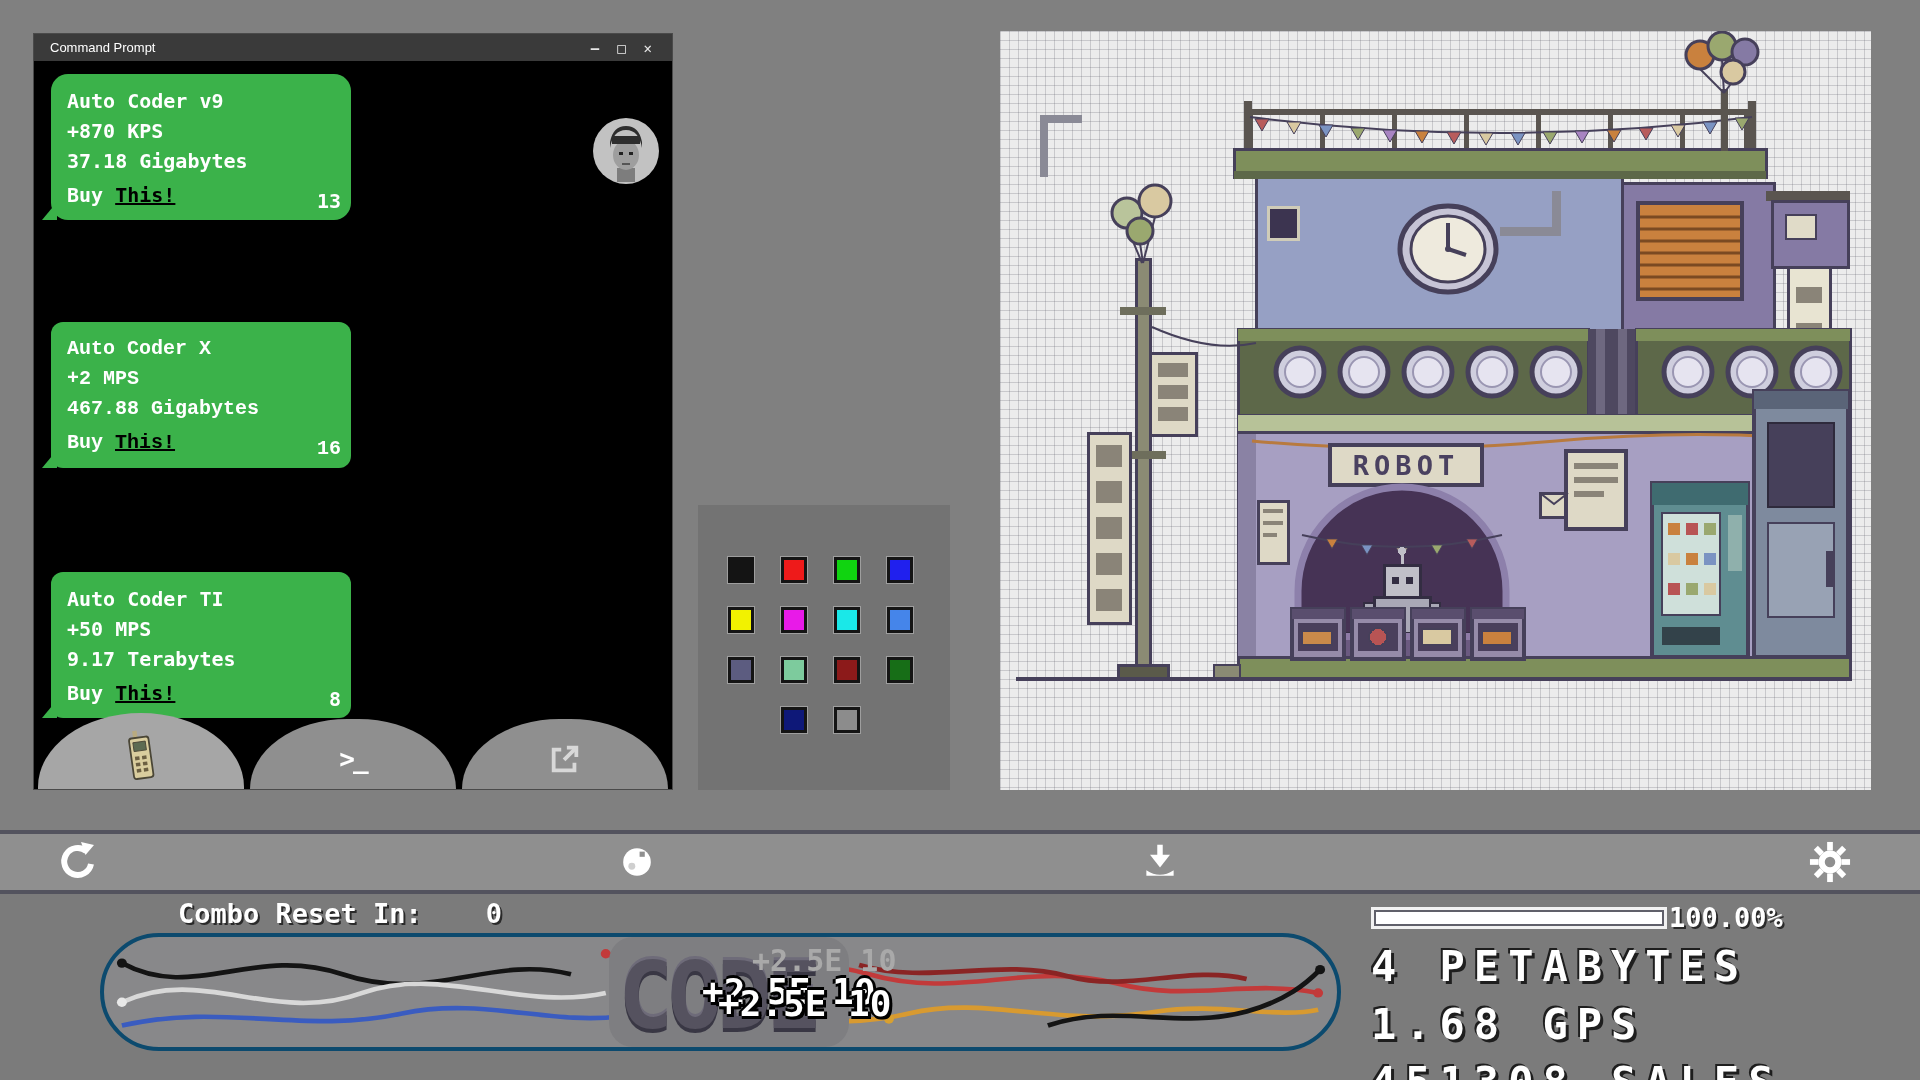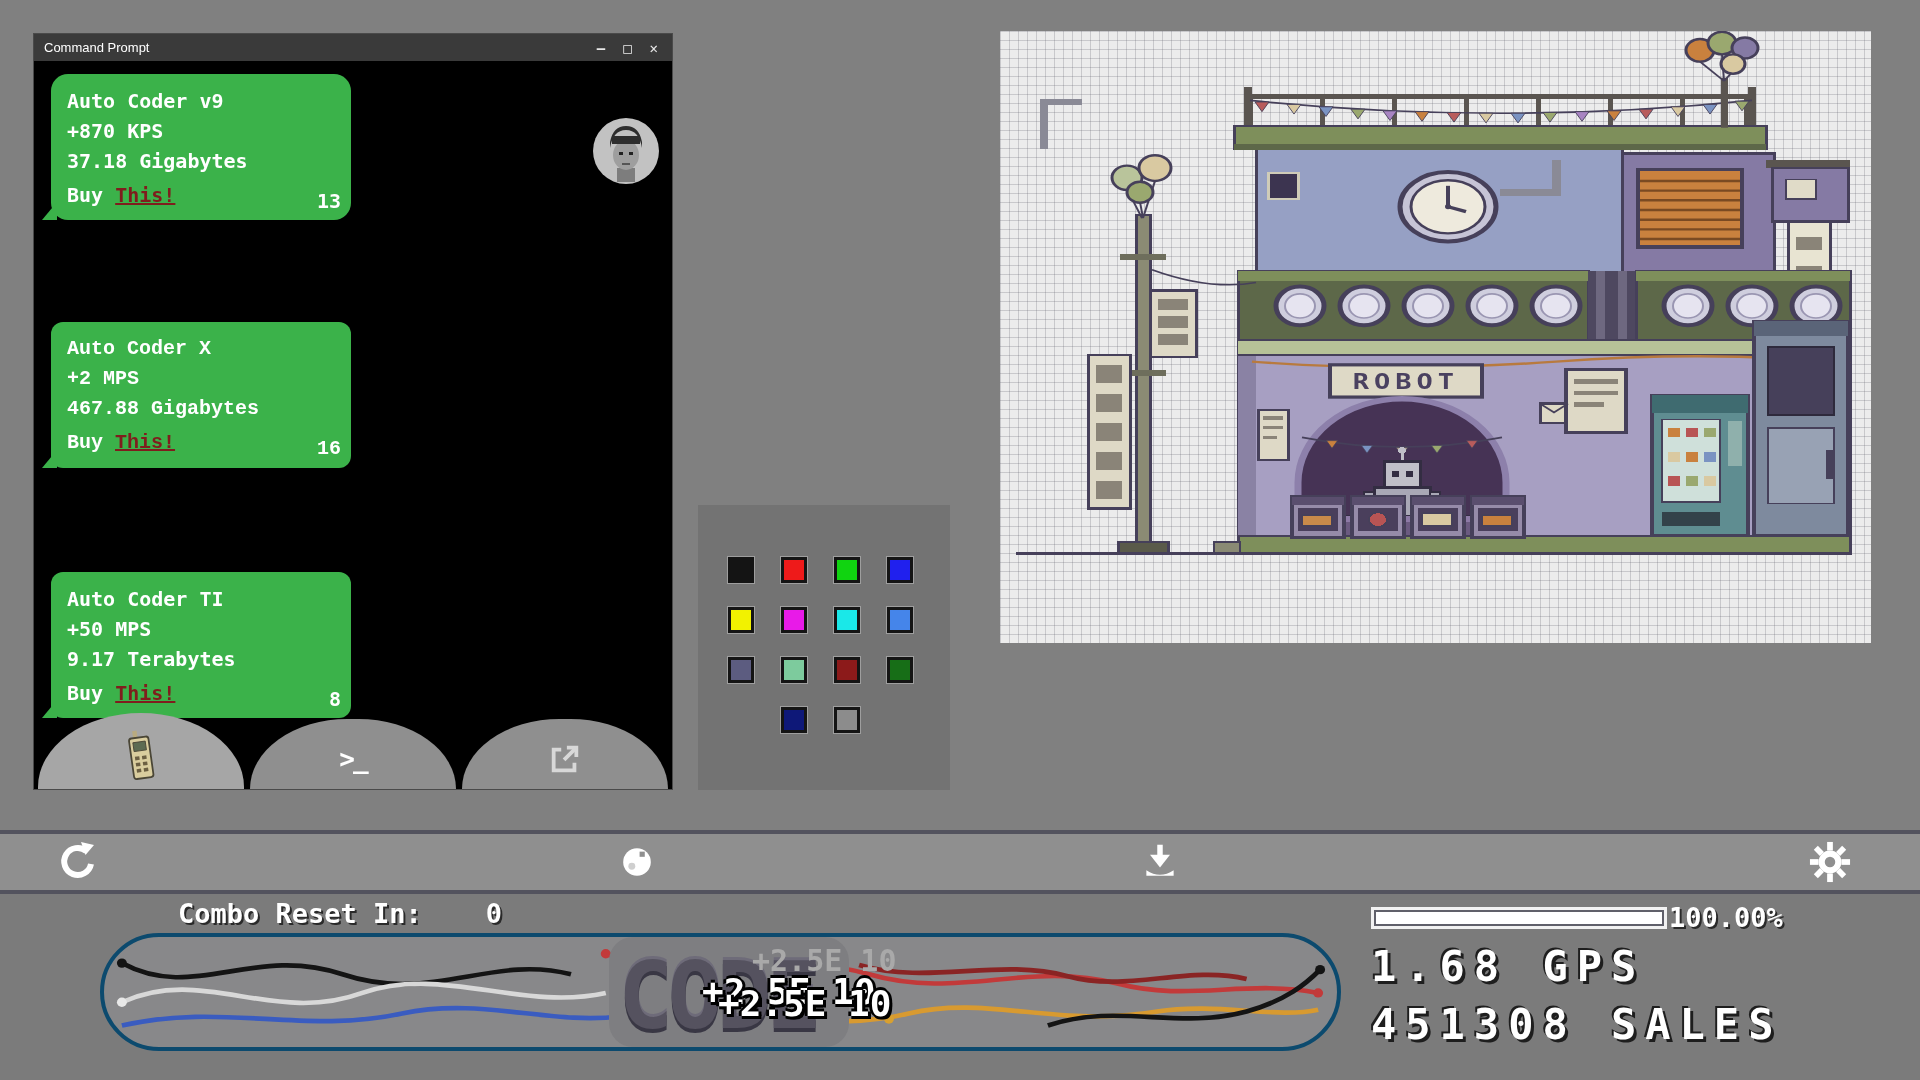--- a/index.html
+++ b/index.html
@@ -10,38 +10,38 @@
     font-family:"DejaVu Sans Mono", monospace;
   }
 
   
   .window {
     position:absolute; left:33px; top:33px; width:640px; height:757px;
     background:#000; border:1px solid #4a4a4a;
   }
   .titlebar {
     height:27px; background:#3a3a3a; display:flex; align-items:center;
-    padding:0 10px; color:#fff;
+    padding:0 16px; color:#fff;
     font:13px "Liberation Sans", sans-serif;
   }
   .controls { margin-left:auto; display:flex; gap:18px; margin-right:4px; }
   .ctrl { color:#e8e8e8; font:bold 14px "DejaVu Sans Mono", monospace; cursor:pointer; }
   .term-body { position:relative; height:728px; overflow:hidden; }
 
   .bubble {
     position:absolute; left:17px; width:300px;
     background:#3bb24a; border-radius:12px; padding:12px 16px 10px 16px;
     color:#fff; font:bold 20px "DejaVu Sans Mono", monospace; line-height:30px;
   }
   .bubble::after {
     content:''; position:absolute; left:-9px; bottom:0;
     width:0; height:0; border-bottom:18px solid #3bb24a; border-left:15px solid transparent;
   }
   .buy-row { display:flex; justify-content:space-between; align-items:flex-end; margin-top:4px; }
-  .buy-link { color:#7f1d1d; text-decoration:underline; cursor:pointer; }
+  .buy-link { color:#000000; text-decoration:underline; cursor:pointer; }
   .count { font-size:20px; transform:translate(6px,6px); }
 
   .avatar { position:absolute; left:559px; top:57px; width:66px; height:66px; }
 
   .dome {
     position:absolute; bottom:0; width:206px; height:70px;
     border-radius:103px 103px 0 0 / 74px 74px 0 0;
     background:#8f8f8f; display:flex; align-items:center; justify-content:center;
     padding-top:10px; cursor:pointer;
   }
@@ -58,21 +58,21 @@
     display:grid; grid-template-columns:repeat(4,26px); gap:24px 27px;
   }
   .swatch {
     width:26px; height:26px; border:3px solid #141414; outline:1px solid #9e9e9e;
     cursor:pointer;
   }
   .spacer { width:26px; height:26px; }
 
   
   .canvas {
-    position:absolute; left:1000px; top:31px; width:871px; height:612px;
+    position:absolute; left:1000px; top:31px; width:871px; height:759px;
     background-color:#ececec;
     background-image:
       linear-gradient(rgba(110,110,120,.28) 1px, transparent 1px),
       linear-gradient(90deg, rgba(110,110,120,.28) 1px, transparent 1px);
     background-size:9px 9px;
     cursor:crosshair;
   }
   .canvas svg { position:absolute; inset:0; }
 
   
@@ -543,16 +543,17 @@
     <div class="glitch g2">+2.5E 10</div>
   </div>
 
   <div class="stats">
     <div class="progress-row">
       <div class="pbar">
         <div class="pfill" style="width: 100%;"></div>
       </div>
       <div class="pct">100.00%</div>
     </div>
+    <div class="stat-line">4 PETABYTES</div>
     <div class="stat-line">1.68 GPS</div>
     <div class="stat-line">451308 SALES</div>
   </div>
 </div>
 
 </body></html>

